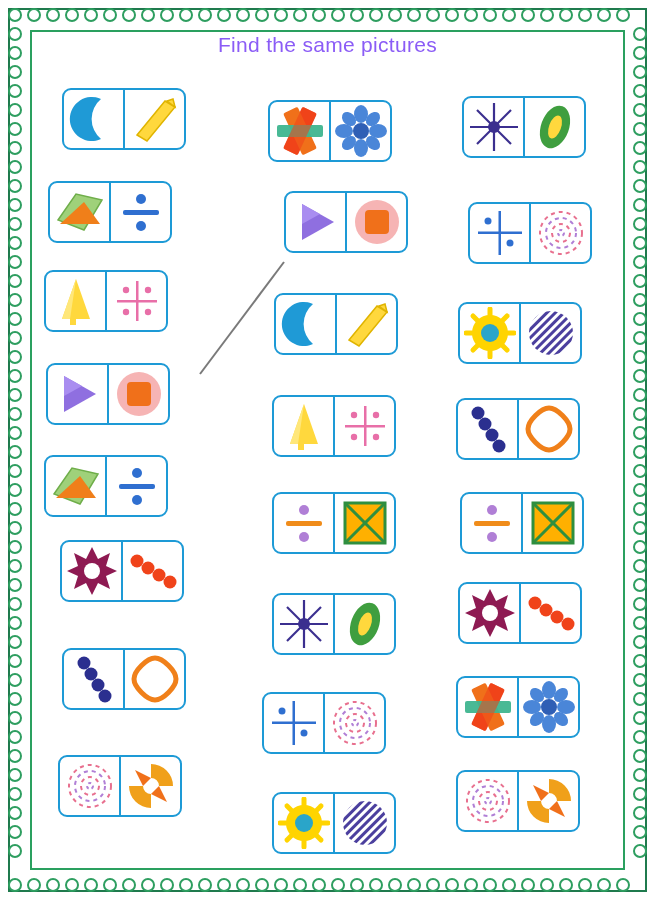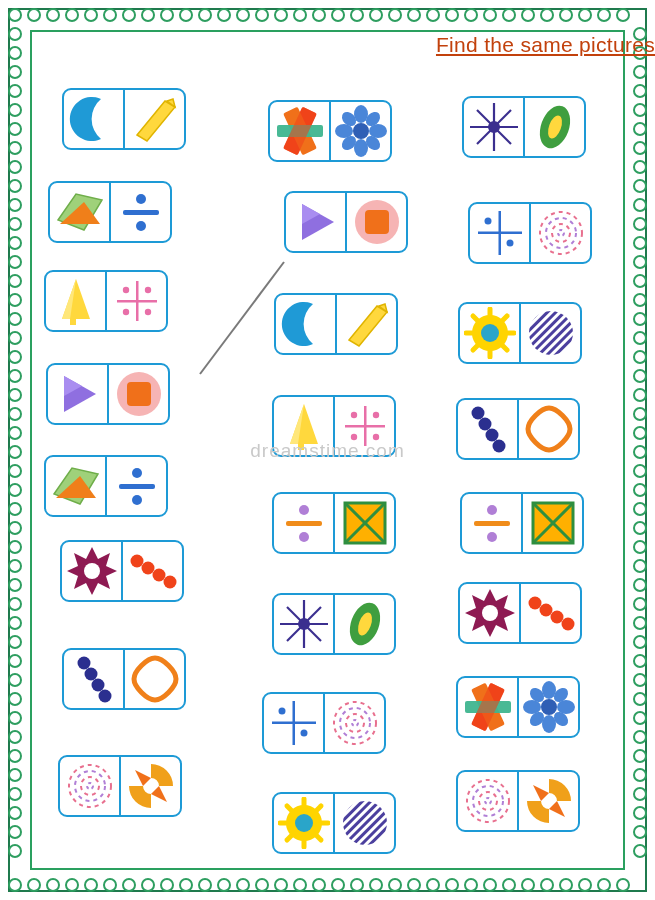--- a/index.html
+++ b/index.html
@@ -28,26 +28,25 @@
     position:absolute;left:8px;top:8px;right:8px;bottom:8px;
     box-sizing:border-box;
     pointer-events:none;
   }
   .dot{
     position:absolute;width:14px;height:14px;border-radius:50%;
     border:2px solid #2e9e60;background:#ffffff;box-sizing:border-box;
   }
   .title{
     position:absolute;top:33px;left:0;width:100%;
-    text-align:right;
+    text-align:center;
     font-size:21px;
-    color:#c2410c;
+    color:#8b5cf6;
     font-family:"Liberation Sans", sans-serif;
     letter-spacing:.3px;
-    text-decoration:underline;
   }
   .watermark{
     position:absolute;top:440px;left:0;width:100%;
     text-align:center;
     font-size:19px;
     color:#c9c9c9;
     letter-spacing:1px;
     pointer-events:none;
   }
   
@@ -774,14 +773,13 @@
               <path d="M26 4 A22 22 0 0 1 48 26 L34 26 A8 8 0 0 0 26 18 Z" fill="#f0a01a"></path>
               <path d="M26 48 A22 22 0 0 1 4 26 L18 26 A8 8 0 0 0 26 34 Z" fill="#f0a01a"></path>
               <path d="M10 10 L26 18 L18 26 Z" fill="#f0701a"></path>
               <path d="M42 42 L26 34 L34 26 Z" fill="#f0701a"></path>
             </svg>
           </div>
         </div>
       </div>
     </div>
 
-  <div class="watermark">dreamstime.com</div>
 </div>
 
 </body></html>

